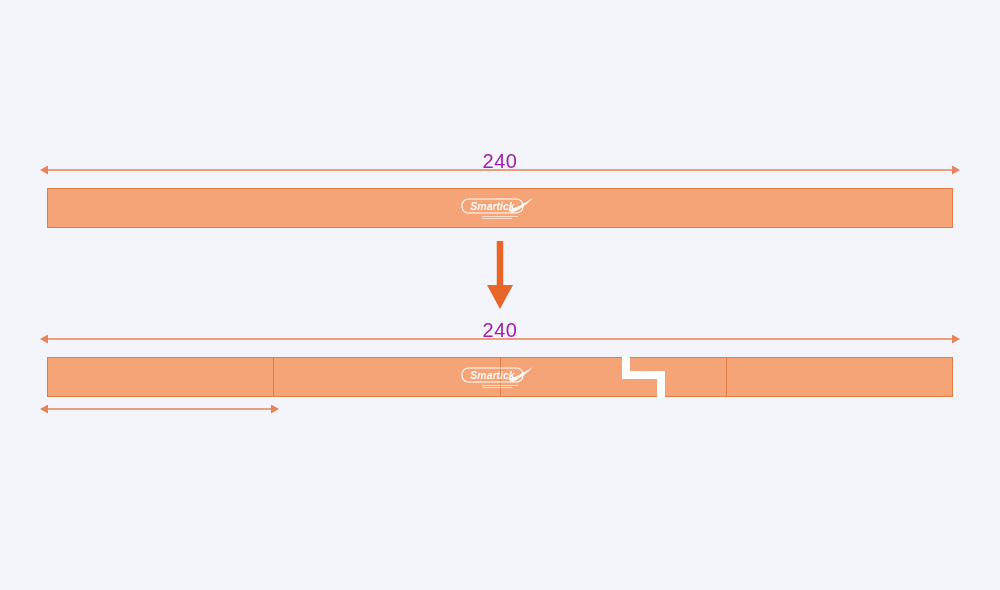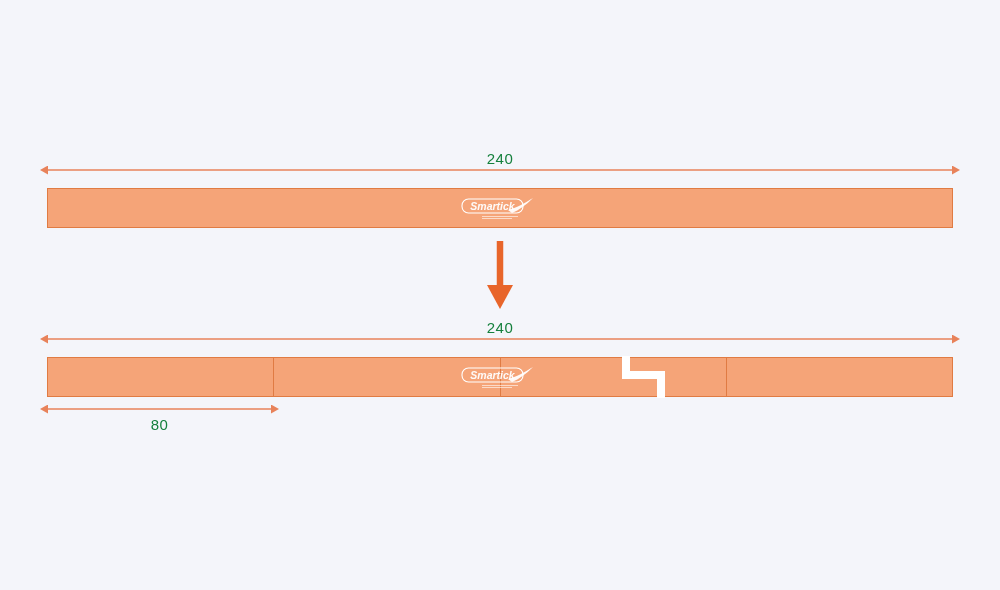--- a/index.html
+++ b/index.html
@@ -21,23 +21,23 @@
     left: 0;
     top: 0;
     width: 1000px;
     height: 590px;
   }
 
   
   .dim-label {
     position: absolute;
     font-family: "Liberation Sans", sans-serif;
-    font-size: 15px;
+    font-size: 20px;
     font-weight: 400;
-    color: #15803d;
+    color: #a21caf;
     letter-spacing: 0.5px;
     white-space: nowrap;
     user-select: none;
   }
   .dim-label.top-240 {
     left: 0;
     top: 150px;
     width: 1000px;
     text-align: center;
   }
@@ -153,21 +153,20 @@
     <g>
       <line x1="500" y1="241" x2="500" y2="287" stroke="#e8652a" stroke-width="6.5"></line>
       <path d="M487,285 L513,285 L500,309 Z" fill="#e8652a"></path>
     </g>
   </svg>
 
   <div class="dim-label top-240">240</div>
 
   <div class="dim-label mid-240">240</div>
 
-  <div class="dim-label low-80">80</div>
 
   <div class="bar" id="bar-top"></div>
 
   <div class="logo" id="logo-top">
     <svg viewBox="0 0 160 52" xmlns="http://www.w3.org/2000/svg">
       <g fill="none" stroke="#ffffff" stroke-width="2.2" stroke-linejoin="round" stroke-linecap="round">
         <rect x="4" y="8" width="122" height="28" rx="13" ry="13"></rect>
       </g>
       <text x="65" y="30" text-anchor="middle" font-family="Liberation Sans, sans-serif" font-size="21" font-weight="bold" font-style="italic" fill="#ffffff" opacity="0.95">Smartick</text>
       <path d="M96 30 C112 26 130 16 146 6 C132 20 118 30 104 36 Z" fill="#ffffff" opacity="0.95"></path>

